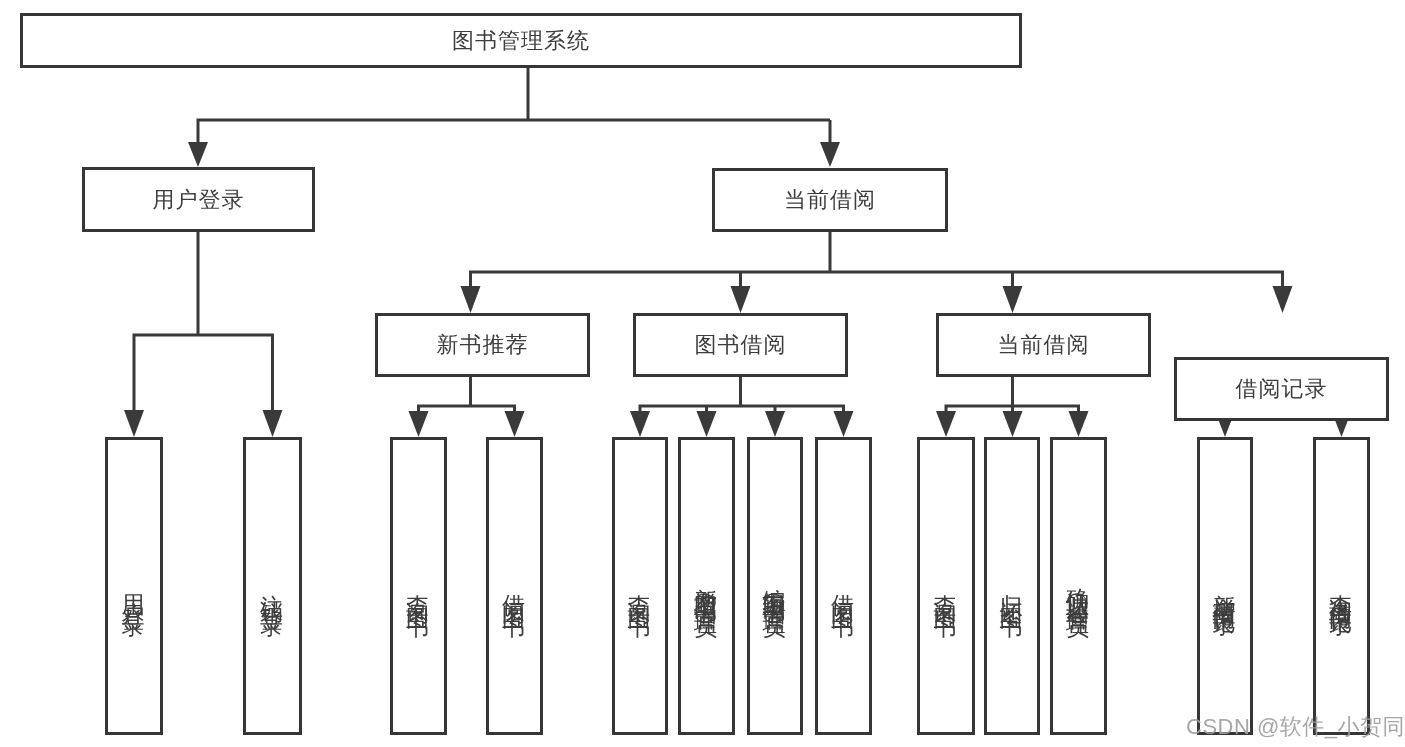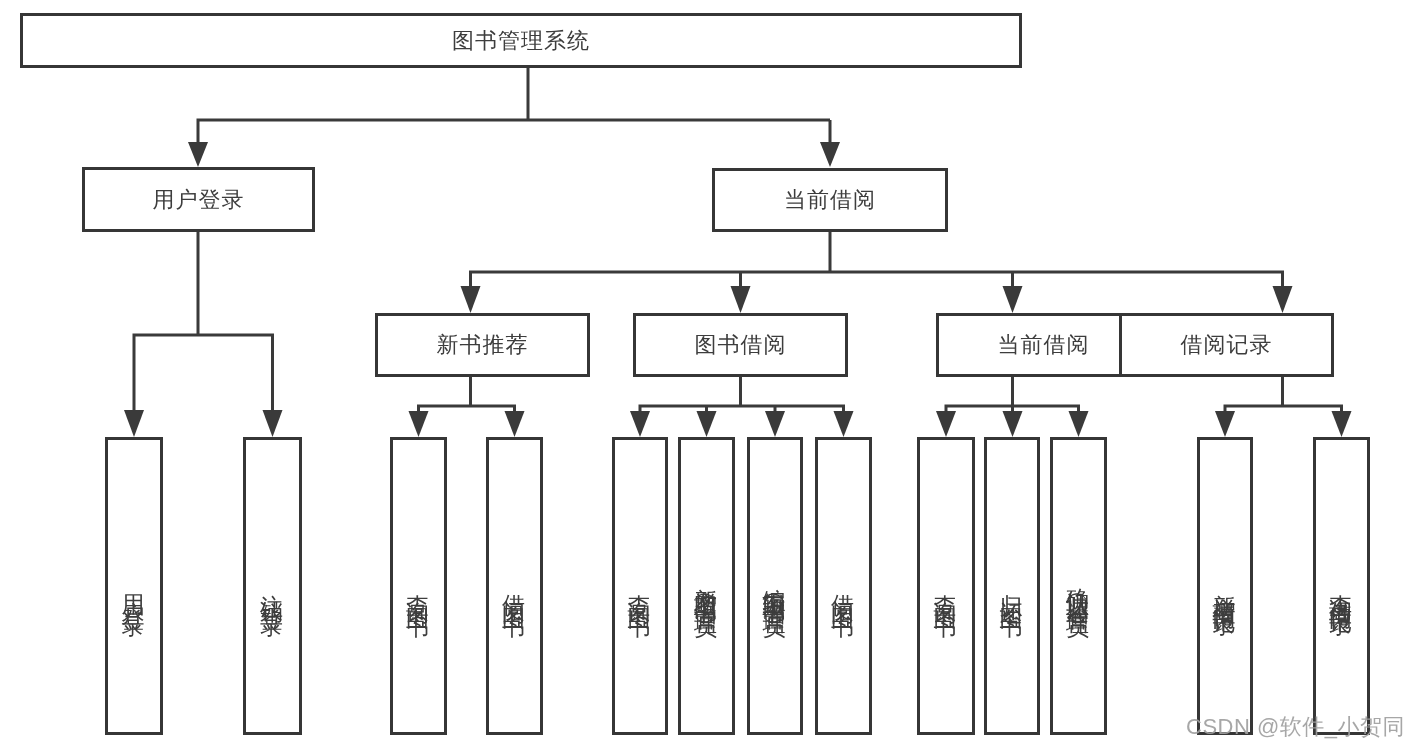--- a/index.html
+++ b/index.html
@@ -133,21 +133,21 @@
 
   <div class="box l3" style="left:363px;margin-left:12px;">
     <span class="hlabel">新书推荐</span>
   </div>
   <div class="box l3" style="left:633px;font-family:Liberation Mono, monospace;">
     <span class="hlabel">图书借阅</span>
   </div>
   <div class="box l3" style="left:936px;">
     <span class="hlabel">当前借阅</span>
   </div>
-  <div class="box l3" style="left:1119px;">
+  <div class="box l3" style="left:1174px;margin-top:44px;">
     <span class="hlabel">借阅记录</span>
   </div>
 
   <div class="box leaf" style="left:105px; width:58px;">
     <span class="vlabel">用户登录</span>
   </div>
   <div class="box leaf" style="left:243px; width:59px;">
     <span class="vlabel">注销登录</span>
   </div>
 

